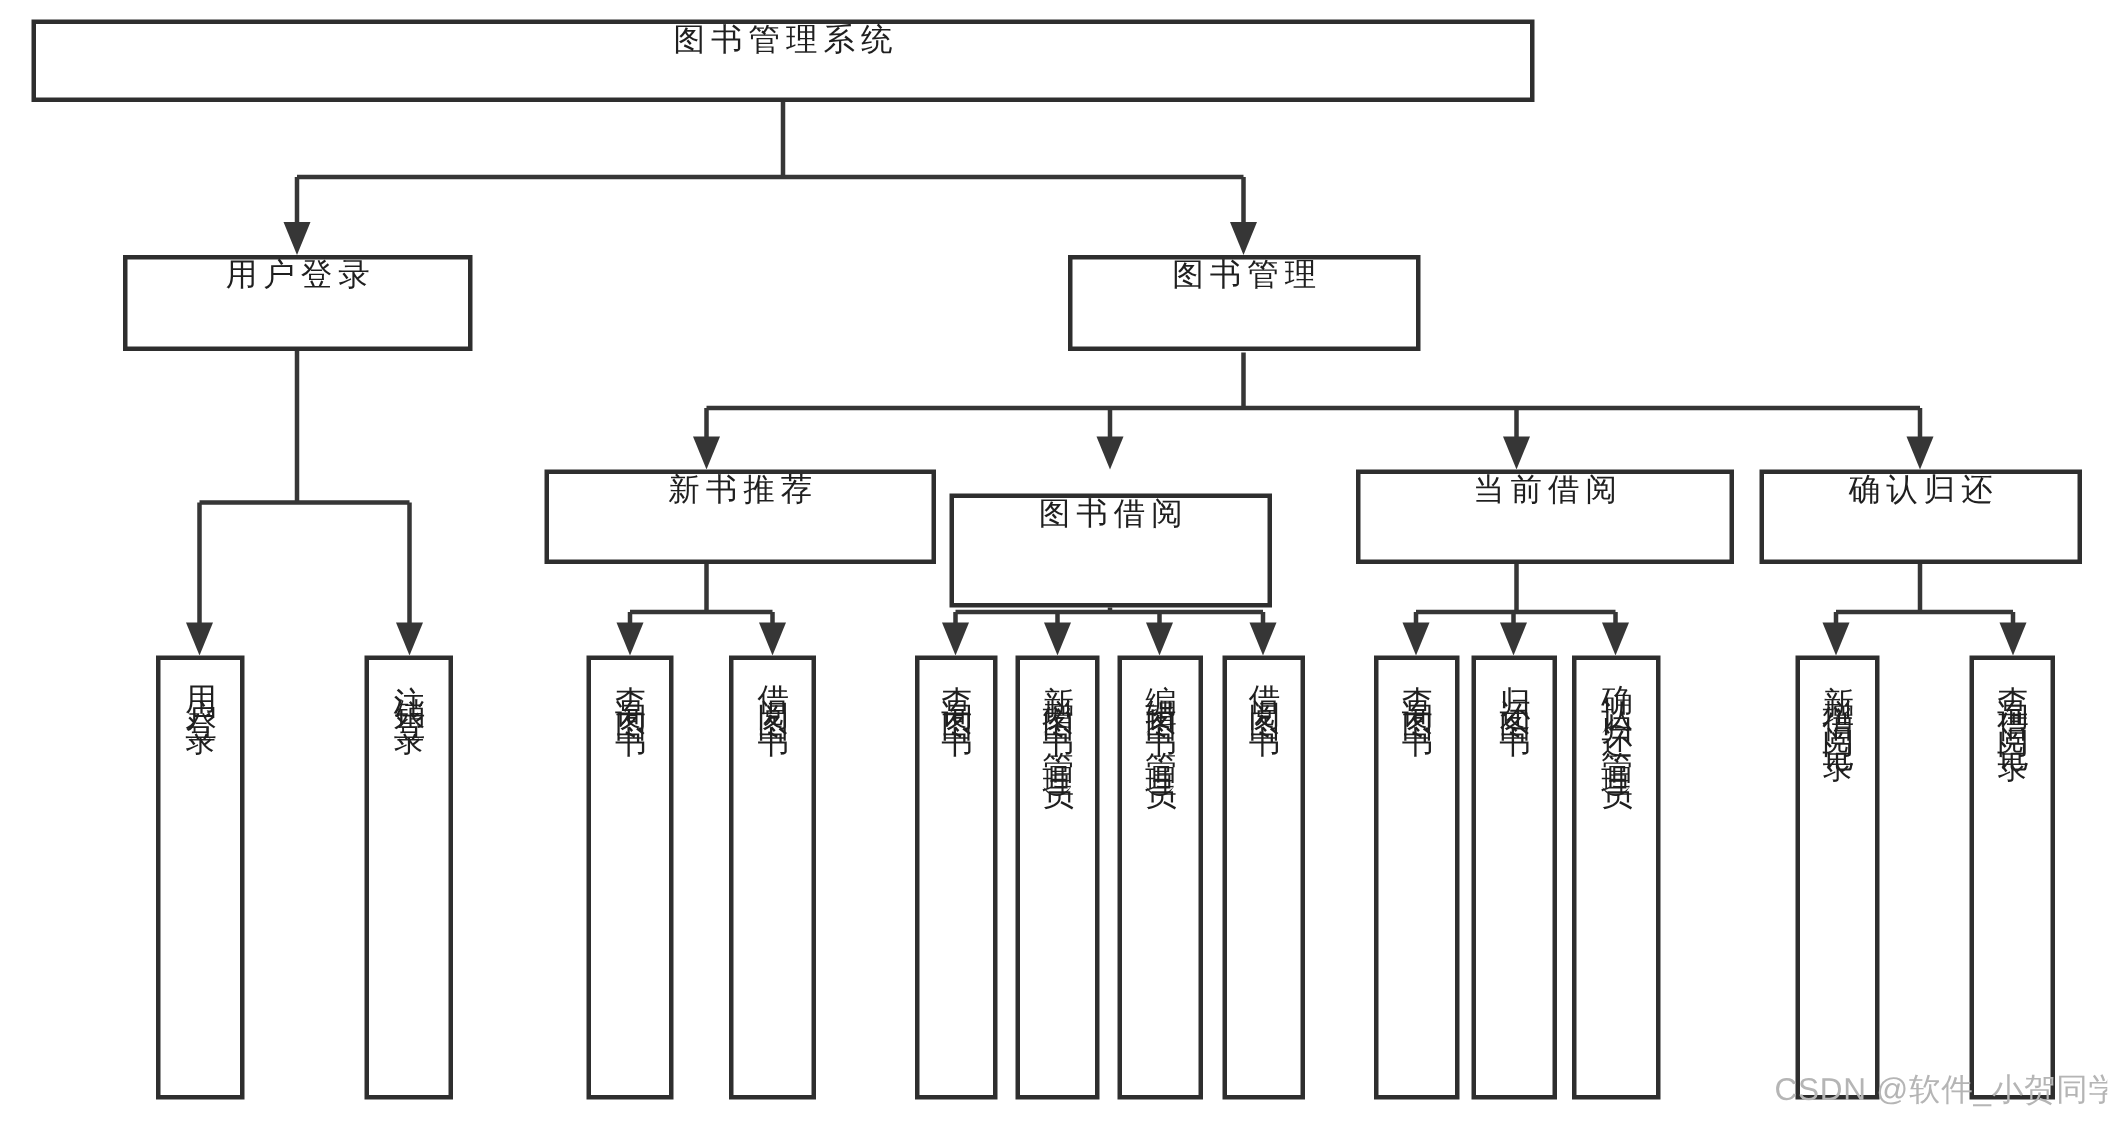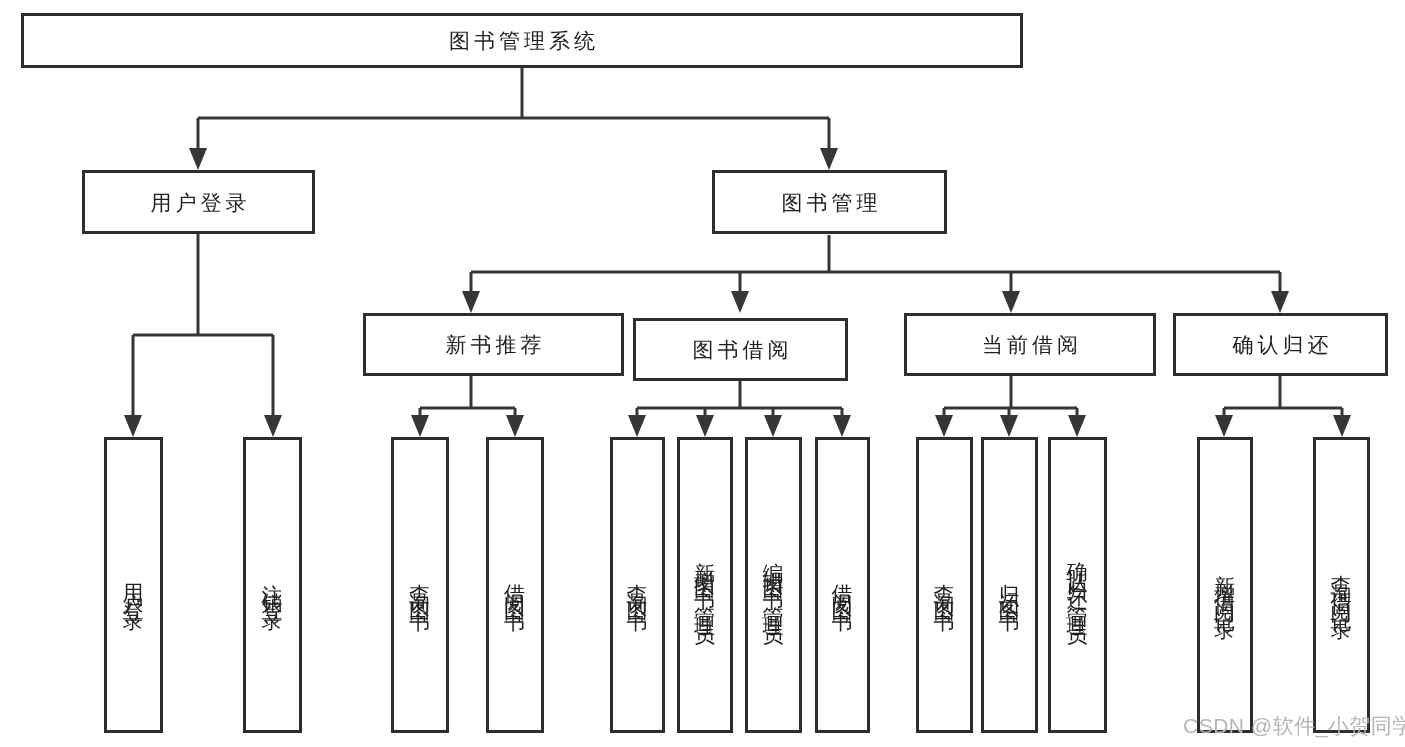--- a/index.html
+++ b/index.html
@@ -24,21 +24,20 @@
   .connectors {
     position: absolute;
     left: 0; top: 0;
     width: 1405px; height: 747px;
   }
   .node {
     position: absolute;
     background: var(--background);
     border: 3px solid var(--box-border);
     display: flex;
-    align-items: center;
     justify-content: center;
     color: var(--text);
     font-size: 21px;
     line-height: 1;
     z-index: 2;
   }
   .node.h span {
     letter-spacing: 4px;
     text-indent: 4px;
     white-space: nowrap;
@@ -129,21 +128,21 @@
   <div class="node h" style="left:82px;top:170px;width:233px;height:64px">
     <span>用户登录</span>
   </div>
   <div class="node h" style="left:712px;top:170px;width:235px;height:64px">
     <span>图书管理</span>
   </div>
 
   <div class="node h" style="left:363px;top:313px;width:261px;height:63px">
     <span>新书推荐</span>
   </div>
-  <div class="node h" style="left:633px;top:318px;width:215px;height:63px">
+  <div class="node h" style="left:633px;top:329px;width:215px;height:76px">
     <span>图书借阅</span>
   </div>
   <div class="node h" style="left:904px;top:313px;width:252px;height:63px">
     <span>当前借阅</span>
   </div>
   <div class="node h" style="left:1173px;top:313px;width:215px;height:63px">
     <span>确认归还</span>
   </div>
 
   <div class="node v" style="left:104px;top:437px;width:59px;height:296px">

